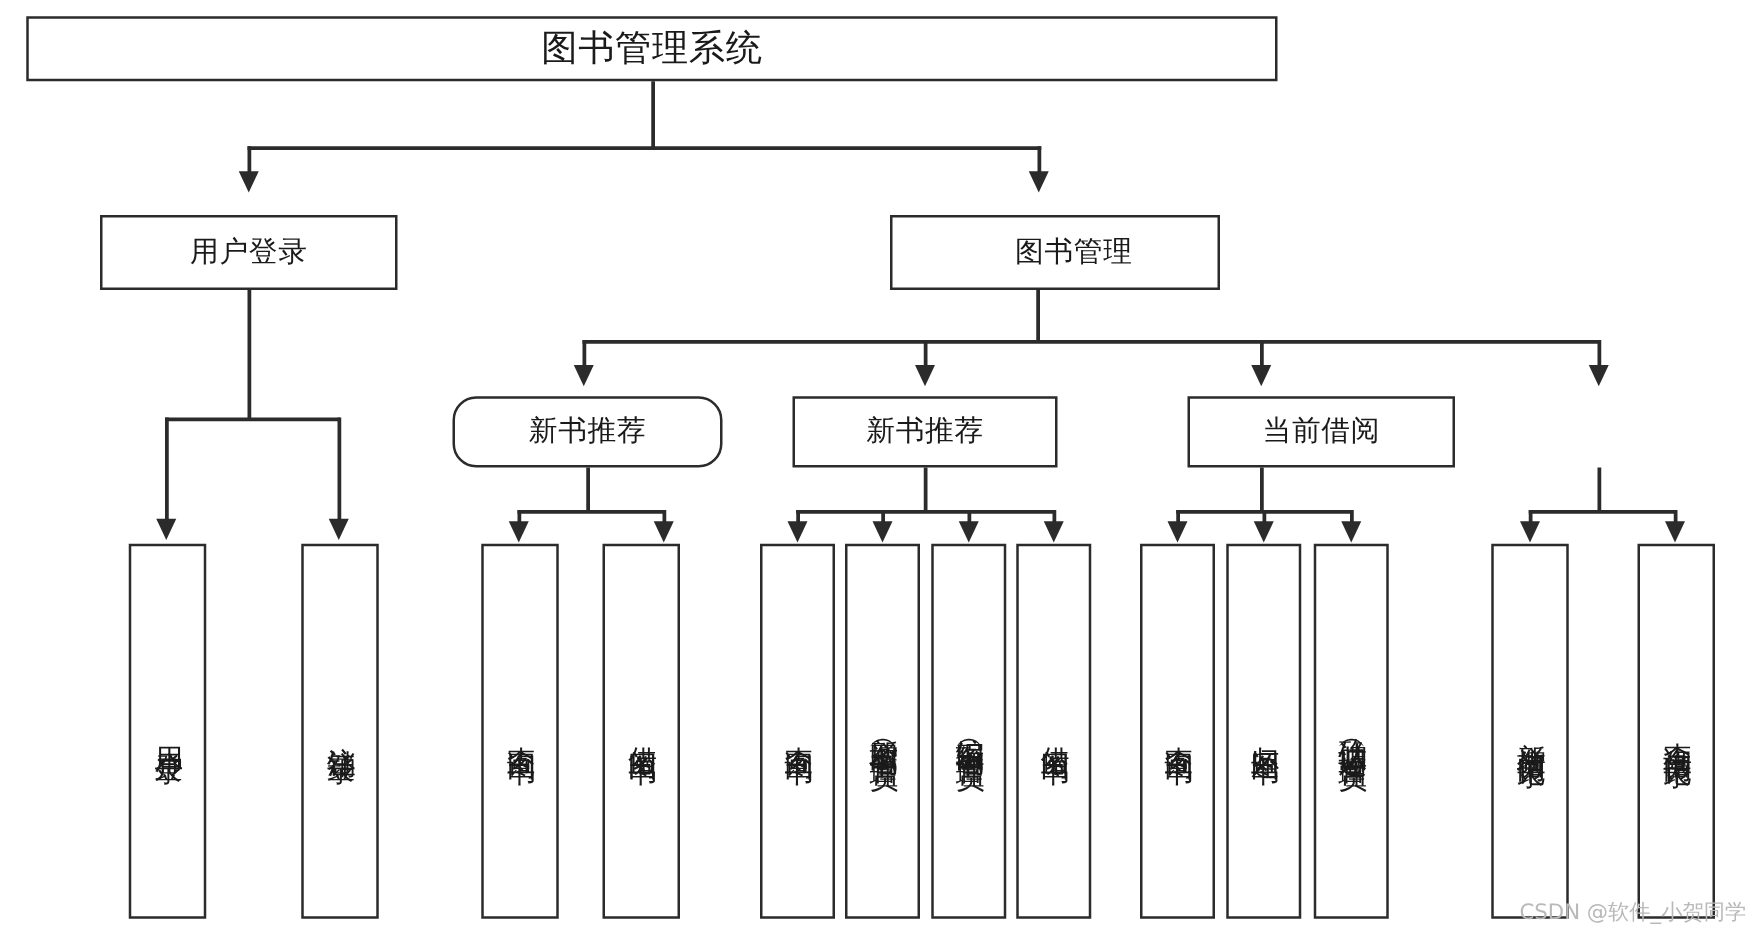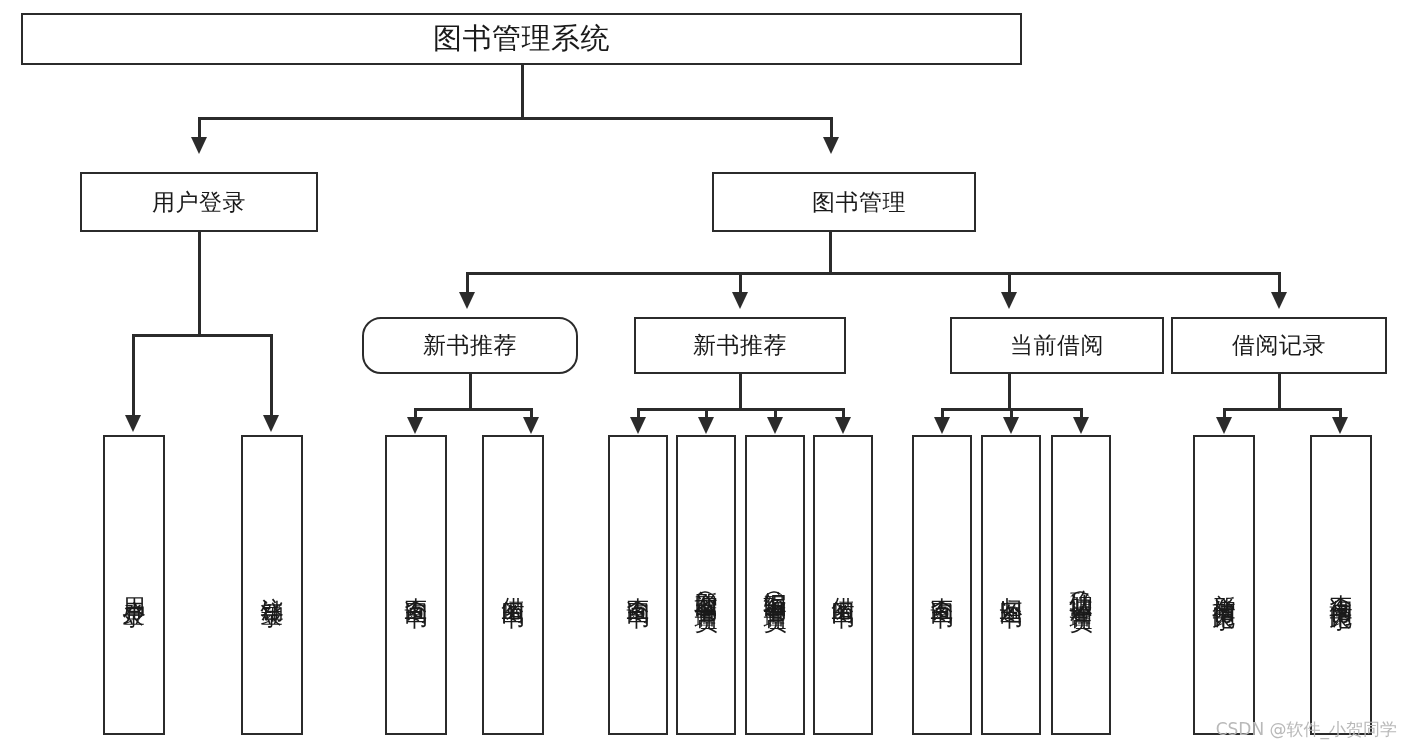--- a/index.html
+++ b/index.html
@@ -126,23 +126,20 @@
 
   <div class="node horiz" style="left:362px; top:317px; width:216px; height:57px;border-radius:19px;">
     <span class="label">新书推荐</span>
   </div>
   <div class="node horiz" style="left:634px; top:317px; width:212px; height:57px;">
     <span class="label">新书推荐</span>
   </div>
   <div class="node horiz" style="left:902px; top:317px; width:214px; height:57px;margin-left:48px;">
     <span class="label">当前借阅</span>
   </div>
-  <div class="node horiz" style="left:1171px; top:317px; width:216px; height:57px;">
-    <span class="label">借阅记录</span>
-  </div>
 
   <div class="vline" style="left:469px; top:374px; height:36px;"></div>
   <div class="hline" style="left:414px; top:408px; width:118px;"></div>
   <div class="vline" style="left:414px; top:408px; height:11px;"></div>
   <div class="vline" style="left:530px; top:408px; height:11px;"></div>
   <div class="arrow" style="left:407px; top:417px;"></div>
   <div class="arrow" style="left:523px; top:417px;"></div>
 
   <div class="vline" style="left:739px; top:374px; height:36px;"></div>
   <div class="hline" style="left:637px; top:408px; width:207px;"></div>

